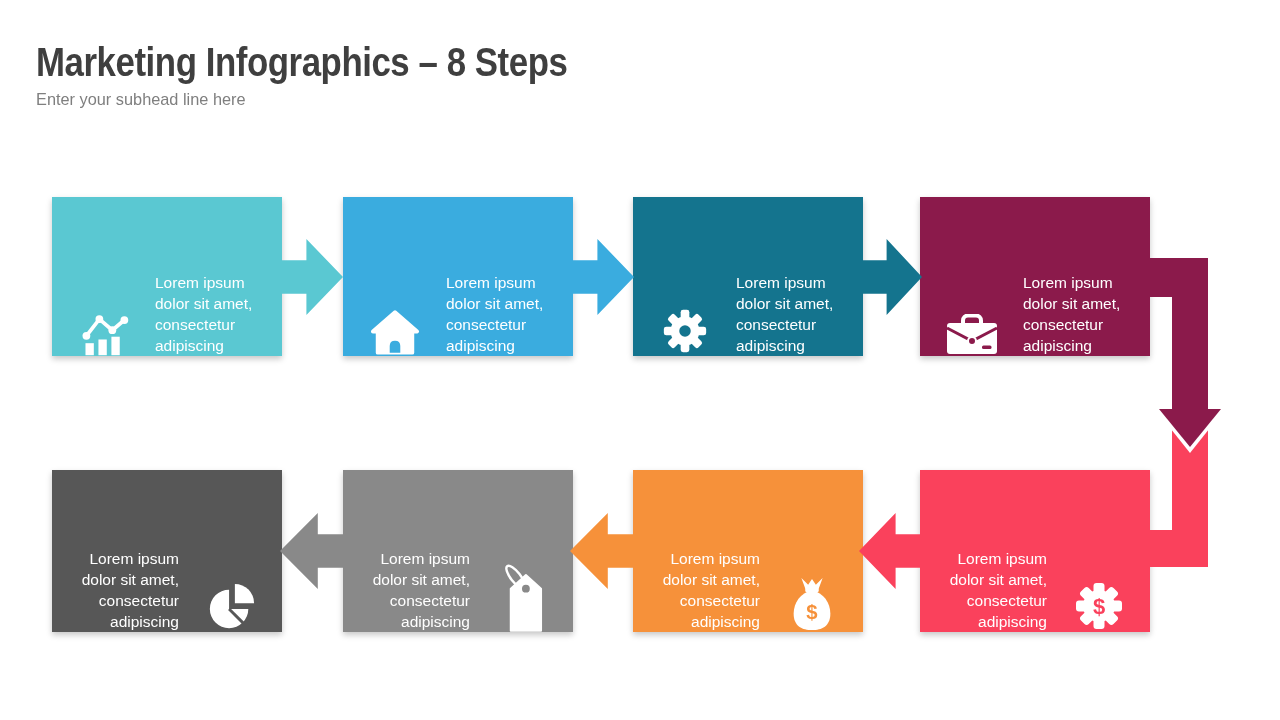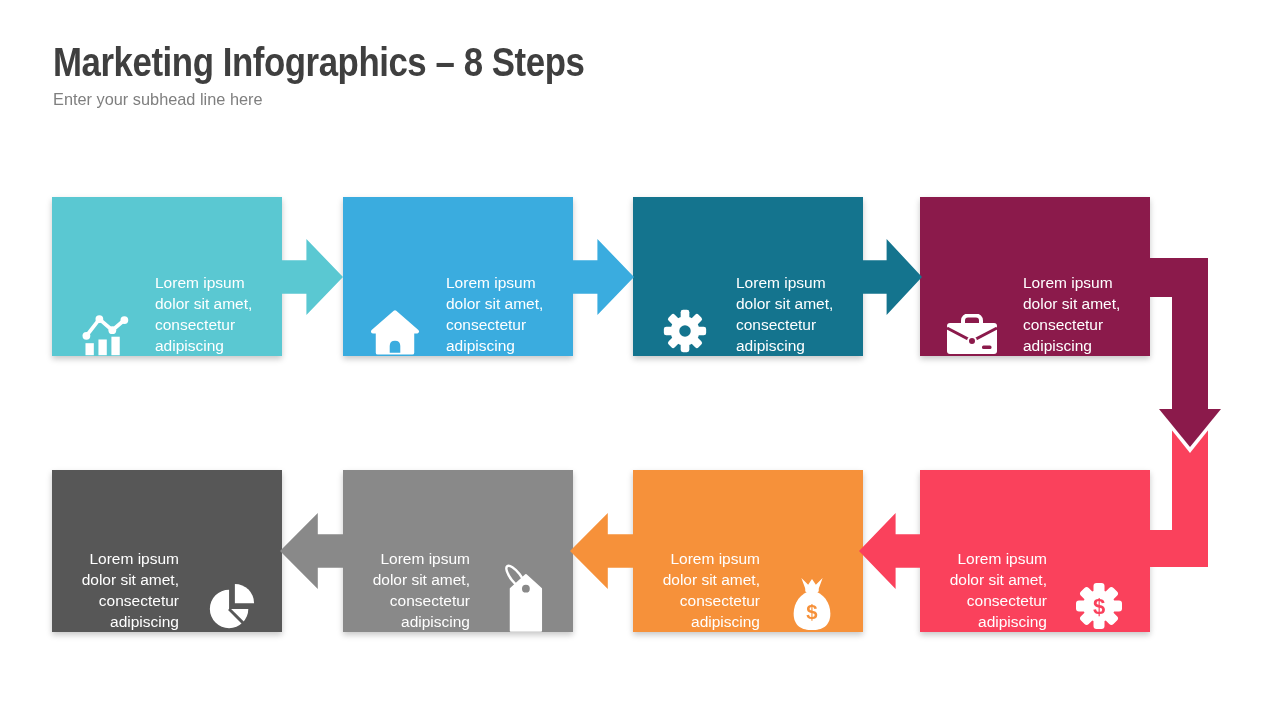--- a/index.html
+++ b/index.html
@@ -1,20 +1,20 @@
 <!DOCTYPE html>
 <html><head>
 <meta charset="utf-8">
 <style>
   html,body{margin:0;padding:0;}
   body{
     width:1280px;height:720px;position:relative;overflow:hidden;
     background:#ffffff;font-family:"Liberation Sans",sans-serif;
   }
-  .header{position:absolute;left:53px;top:40px;}
+  .header{position:absolute;left:36px;top:40px;}
   .title{
     margin:0;font-size:40px;font-weight:bold;color:#3f3f3f;line-height:1.1;
     transform:scaleX(0.87);transform-origin:left center;white-space:nowrap;
     letter-spacing:-0.5px;
   }
   .subtitle{
     margin:6px 0 0 0;font-size:17px;color:#7f7f7f;line-height:1.2;
     transform:scaleX(0.96);transform-origin:left center;white-space:nowrap;
   }
   .diagram{position:absolute;inset:0;}

